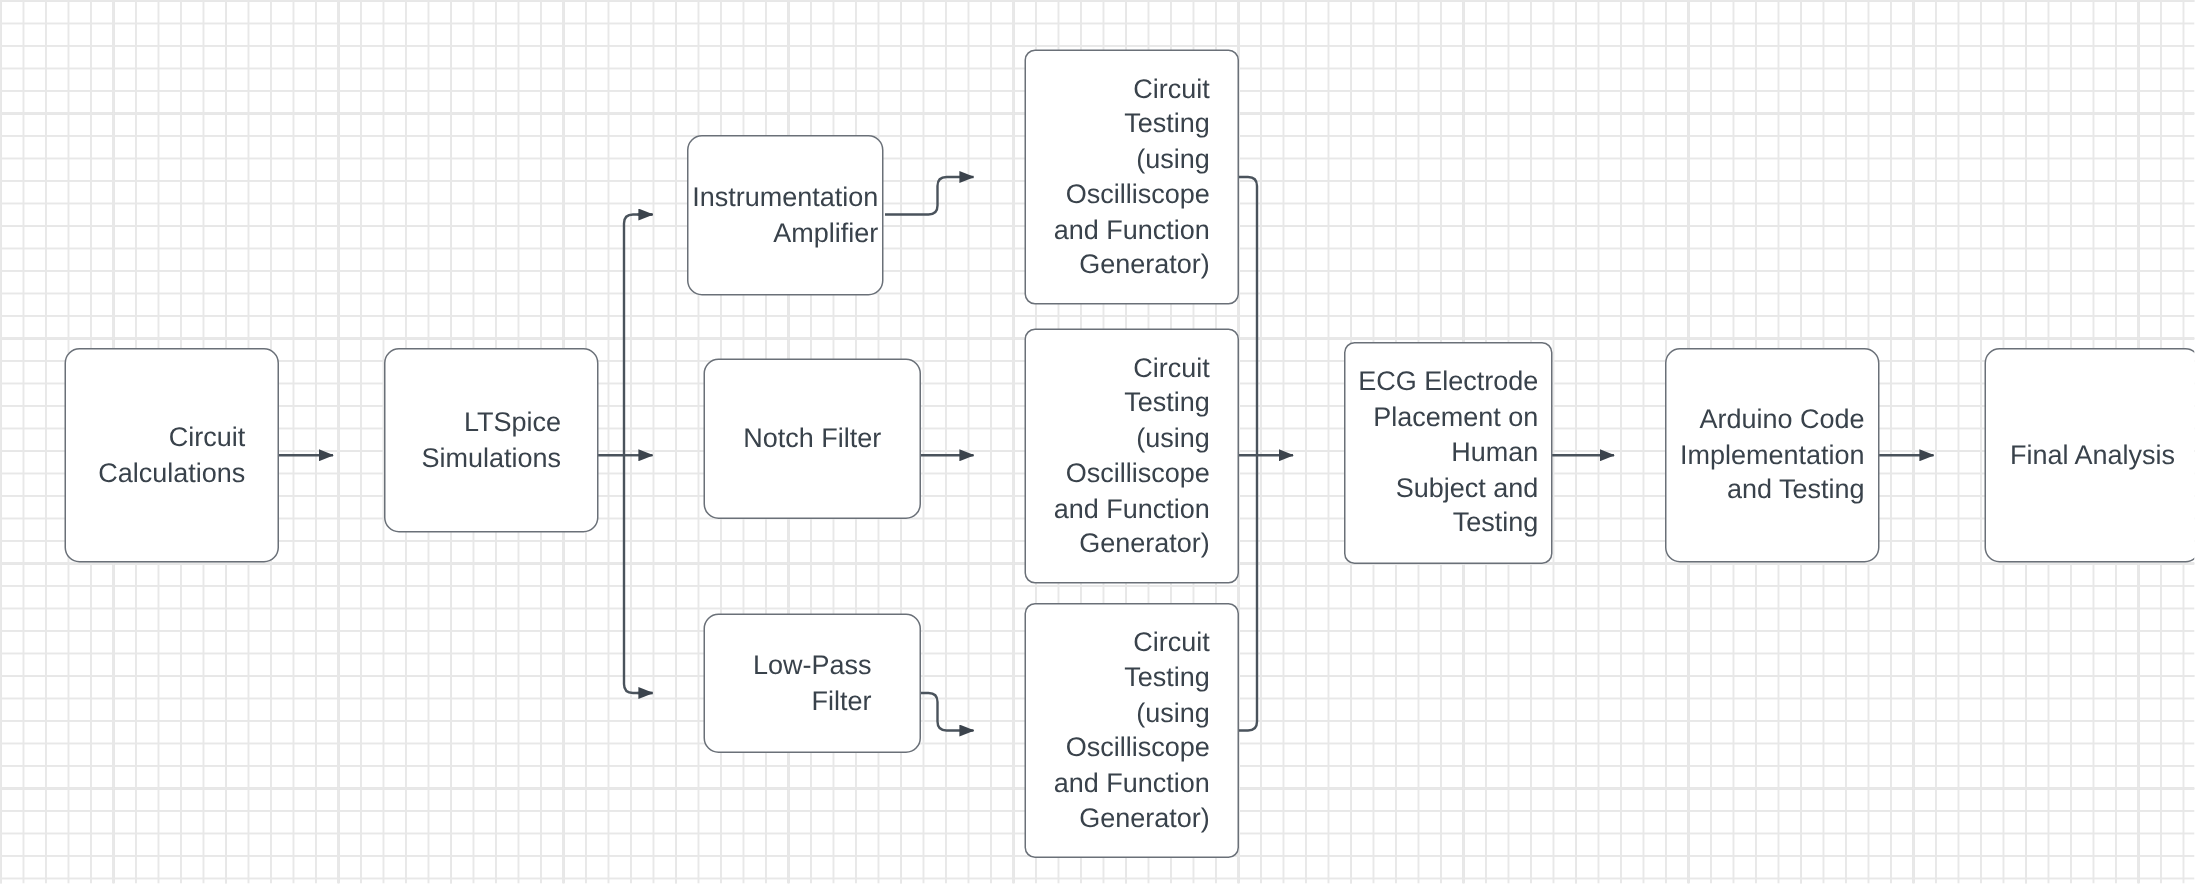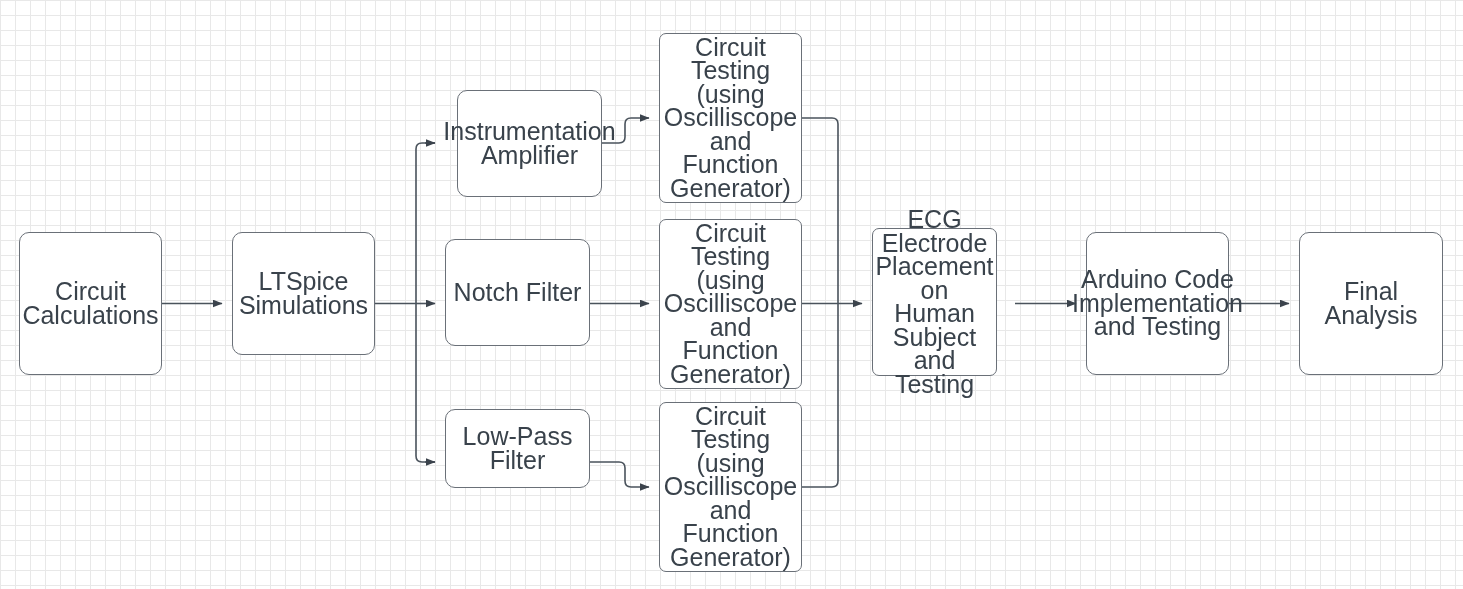--- a/index.html
+++ b/index.html
@@ -37,27 +37,28 @@
   }
   .node {
     position: absolute;
     box-sizing: border-box;
     background: #ffffff;
     border: 1px solid #6a7078;
     border-radius: 10px;
     display: flex;
     align-items: center;
     justify-content: center;
-    text-align: center;
+    text-align: right;
     color: #39424b;
-    font-size: 25px;
+    font-size: 18px;
     line-height: 23.5px;
     font-family: "Liberation Sans", sans-serif;
     white-space: pre-line;
     padding: 2px 6px;
+    margin-left: 24px;
   }
   .node.tight { border-radius: 7px; }
 </style>
 </head>
 <body>
 
 <div id="canvas">
 
   <svg id="edge-layer" viewBox="0 0 1463 589" xmlns="http://www.w3.org/2000/svg">
     <defs>
@@ -97,26 +98,26 @@
       <path d="M1229,303.5 L1289,303.5" marker-end="url(#arrow)"></path>
     </g>
   </svg>
 
   <div class="node" style="left:19px; top:232px; width:143px; height:143px;">Circuit
 Calculations</div>
 
   <div class="node" style="left:232px; top:232px; width:143px; height:123px;">LTSpice
 Simulations</div>
 
-  <div class="node" style="left:457px; top:90px; width:145px; height:107px;">Instrumentation
+  <div class="node" style="left:434px; top:90px; width:131px; height:107px;">Instrumentation
 Amplifier</div>
 
   <div class="node" style="left:445px; top:239px; width:145px; height:107px;">Notch Filter</div>
 
-  <div class="node" style="left:445px; top:409px; width:145px; height:79px;">Low-Pass
+  <div class="node" style="left:445px; top:409px; width:145px; height:93px;">Low-Pass
 Filter</div>
 
   <div class="node tight" style="left:659px; top:33px; width:143px; height:170px;">Circuit
 Testing
 (using
 Oscilliscope
 and Function
 Generator)</div>
 
   <div class="node tight" style="left:659px; top:219px; width:143px; height:170px;">Circuit
@@ -126,21 +127,21 @@
 and Function
 Generator)</div>
 
   <div class="node tight" style="left:659px; top:402px; width:143px; height:170px;">Circuit
 Testing
 (using
 Oscilliscope
 and Function
 Generator)</div>
 
-  <div class="node tight" style="left:872px; top:228px; width:125px; height:148px;">ECG Electrode
+  <div class="node tight" style="left:872px; top:228px; width:139px; height:148px;">ECG Electrode
 Placement on
 Human
 Subject and
 Testing</div>
 
   <div class="node" style="left:1086px; top:232px; width:143px; height:143px;">Arduino Code
 Implementation
 and Testing</div>
 
   <div class="node" style="left:1299px; top:232px; width:144px; height:143px;">Final Analysis</div>

